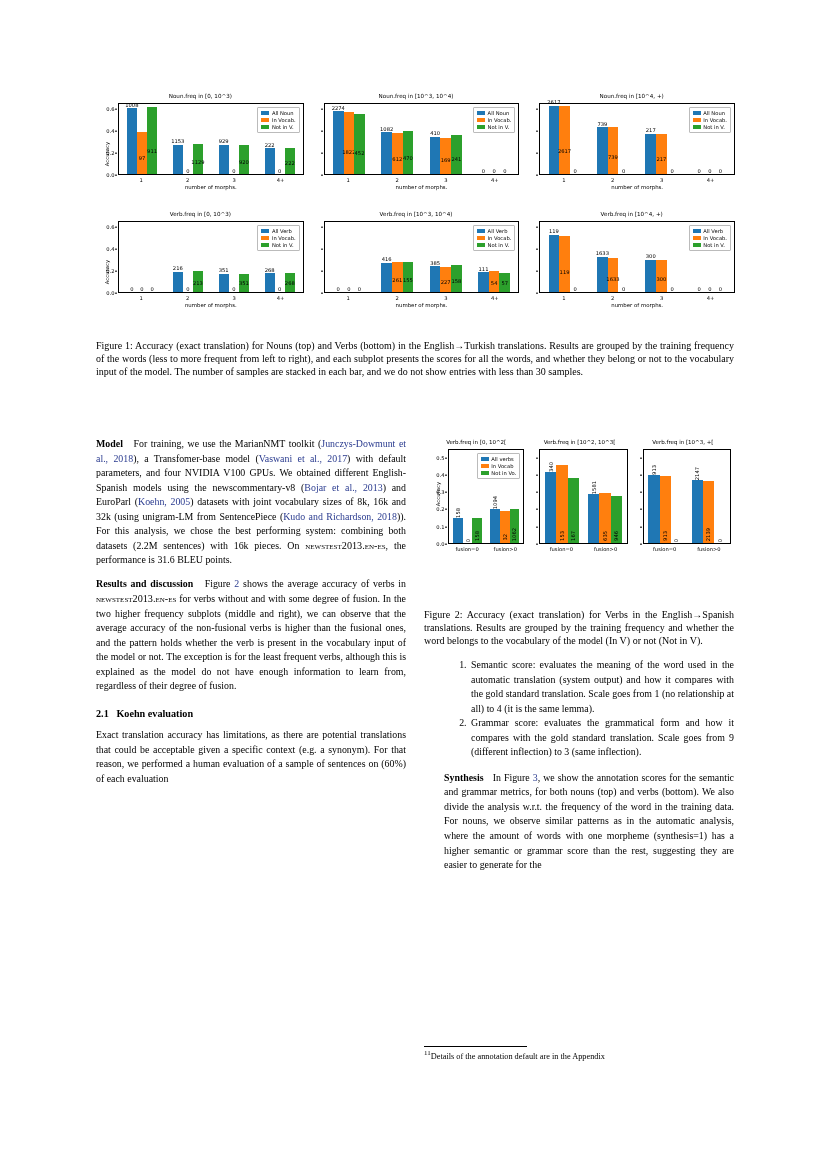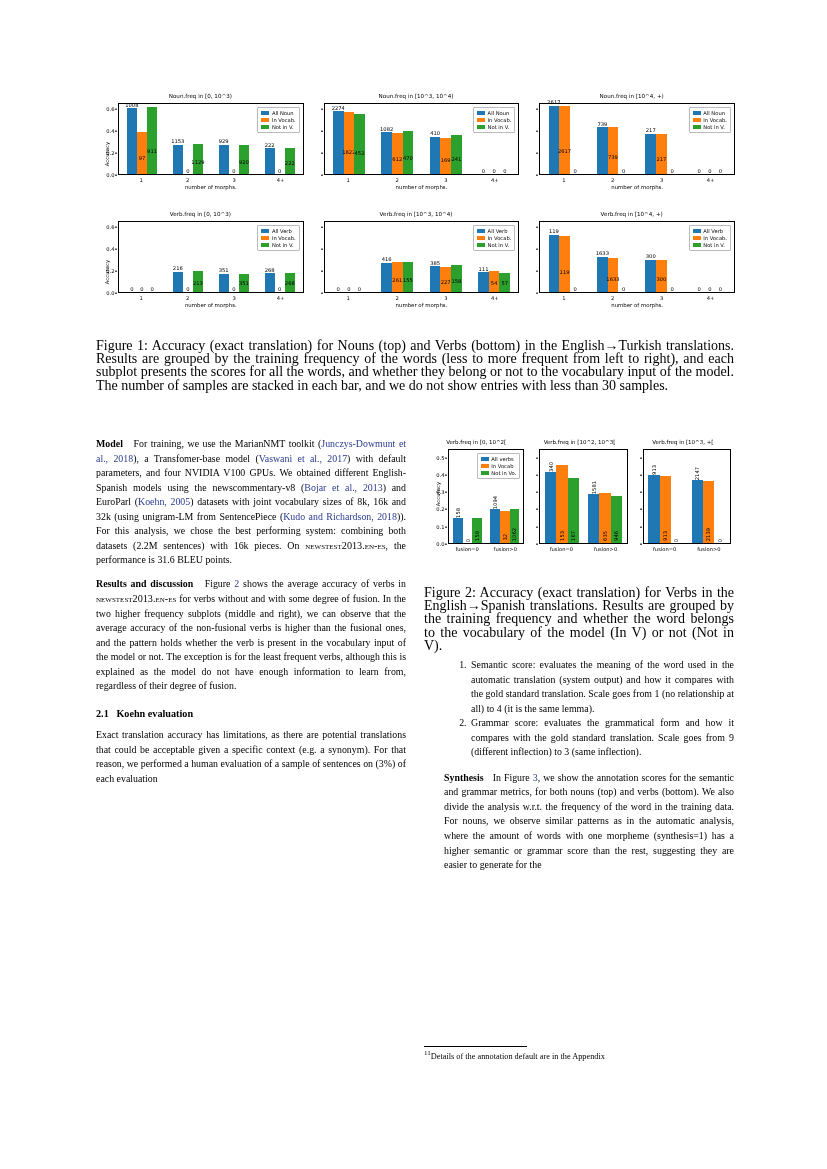--- a/index.html
+++ b/index.html
@@ -179,21 +179,21 @@
     gap: 2.5px;
     font-size: 5.2px;
     line-height: 6px;
     white-space: nowrap;
   }
   .swatch { width: 8px; height: 4.2px; flex-shrink: 0; }
 
   
   .caption {
     position: absolute;
-    font-size: 14px;
+    font-size: 10px;
     line-height: 13.2px;
     text-align: justify;
     color: #000;
   }
   #fig1-caption {
     left: 96px;
     top: 339px;
     width: 638px;
   }
   .col {
@@ -790,21 +790,21 @@
   <div class="col col-left" style="top:437px;">
     <p>
       <span class="bold">Model</span>&nbsp;&nbsp;&nbsp;<span>For training, we use the MarianNMT toolkit (</span><span class="cite">Junczys-Dowmunt et al., 2018</span><span>), a Transfomer-base model (</span><span class="cite">Vaswani et al., 2017</span><span>) with default parameters, and four NVIDIA V100 GPUs. We obtained different English-Spanish models using the newscommentary-v8 (</span><span class="cite">Bojar et al., 2013</span><span>) and EuroParl (</span><span class="cite">Koehn, 2005</span><span>) datasets with joint vocabulary sizes of 8k, 16k and 32k (using unigram-LM from SentencePiece (</span><span class="cite">Kudo and Richardson, 2018</span><span>)). For this analysis, we chose the best performing system: combining both datasets (2.2M sentences) with 16k pieces. On </span><span class="sc">newstest2013.en-es</span><span>, the performance is 31.6 BLEU points.</span>
     </p>
     <p>
       <span class="bold">Results and discussion</span>&nbsp;&nbsp;&nbsp;<span>Figure </span><span class="cite">2</span><span> shows the average accuracy of verbs in </span><span class="sc">newstest2013.en-es</span><span> for verbs without and with some degree of fusion. In the two higher frequency subplots (middle and right), we can observe that the average accuracy of the non-fusional verbs is higher than the fusional ones, and the pattern holds whether the verb is present in the vocabulary input of the model or not. The exception is for the least frequent verbs, although this is explained as the model do not have enough information to learn from, regardless of their degree of fusion.</span>
     </p>
     <h4 class="sec">
       <span>2.1</span>&nbsp;&nbsp;&nbsp;<span>Koehn evaluation</span>
     </h4>
-    <p class="tight">Exact translation accuracy has limitations, as there are potential translations that could be acceptable given a specific context (e.g. a synonym). For that reason, we performed a human evaluation of a sample of sentences on (3%) of each evaluation</p>
+    <p class="tight">Exact translation accuracy has limitations, as there are potential translations that could be acceptable given a specific context (e.g. a synonym). For that reason, we performed a human evaluation of a sample of sentences on (60%) of each evaluation</p>
   </div>
 
   <div class="fig2" id="fig2">
       <div class="fig2-row">
         <div class="f2panel">
           <div class="f2-title">Verb.freq in [0, 10^2[</div>
           <div class="f2-plotwrap">
             <div class="ylabel" style="top: 46px;">Accuracy</div>
             <div class="f2-yticks">
               <div class="ytickmark" style="top: 95px;"></div>
@@ -948,21 +948,21 @@
             </div>
             <div class="f2-xaxis nolab">
               <div class="xtick">fusion=0</div>
               <div class="xtick">fusion&gt;0</div>
             </div>
           </div>
         </div>
       </div>
     </div>
 
-  <div class="caption" id="fig2-caption" style="left:424px; top:586px; width:310px;">Figure 2: Accuracy (exact translation) for Verbs in the English→Spanish translations. Results are grouped by the training frequency and whether the word belongs to the vocabulary of the model (In V) or not (Not in V).</div>
+  <div class="caption" id="fig2-caption" style="left:424px; top:608px; width:310px;">Figure 2: Accuracy (exact translation) for Verbs in the English→Spanish translations. Results are grouped by the training frequency and whether the word belongs to the vocabulary of the model (In V) or not (Not in V).</div>
 
   <div class="col col-right" style="top:658px;">
     <ol class="scores">
       <li>Semantic score: evaluates the meaning of the word used in the automatic translation (system output) and how it compares with the gold standard translation. Scale goes from 1 (no relationship at all) to 4 (it is the same lemma).</li>
       <li>Grammar score: evaluates the grammatical form and how it compares with the gold standard translation. Scale goes from 9 (different inflection) to 3 (same inflection).</li>
     </ol>
     <p style="margin-top:11px;margin-left:20px;" class="tight">
       <span class="bold">Synthesis</span>&nbsp;&nbsp;&nbsp;<span>In Figure </span><span class="cite">3</span><span>, we show the annotation scores for the semantic and grammar metrics, for both nouns (top) and verbs (bottom). We also divide the analysis w.r.t. the frequency of the word in the training data. For nouns, we observe similar patterns as in the automatic analysis, where the amount of words with one morpheme (synthesis=1) has a higher semantic or grammar score than the rest, suggesting they are easier to generate for the</span>
     </p>
   </div>

